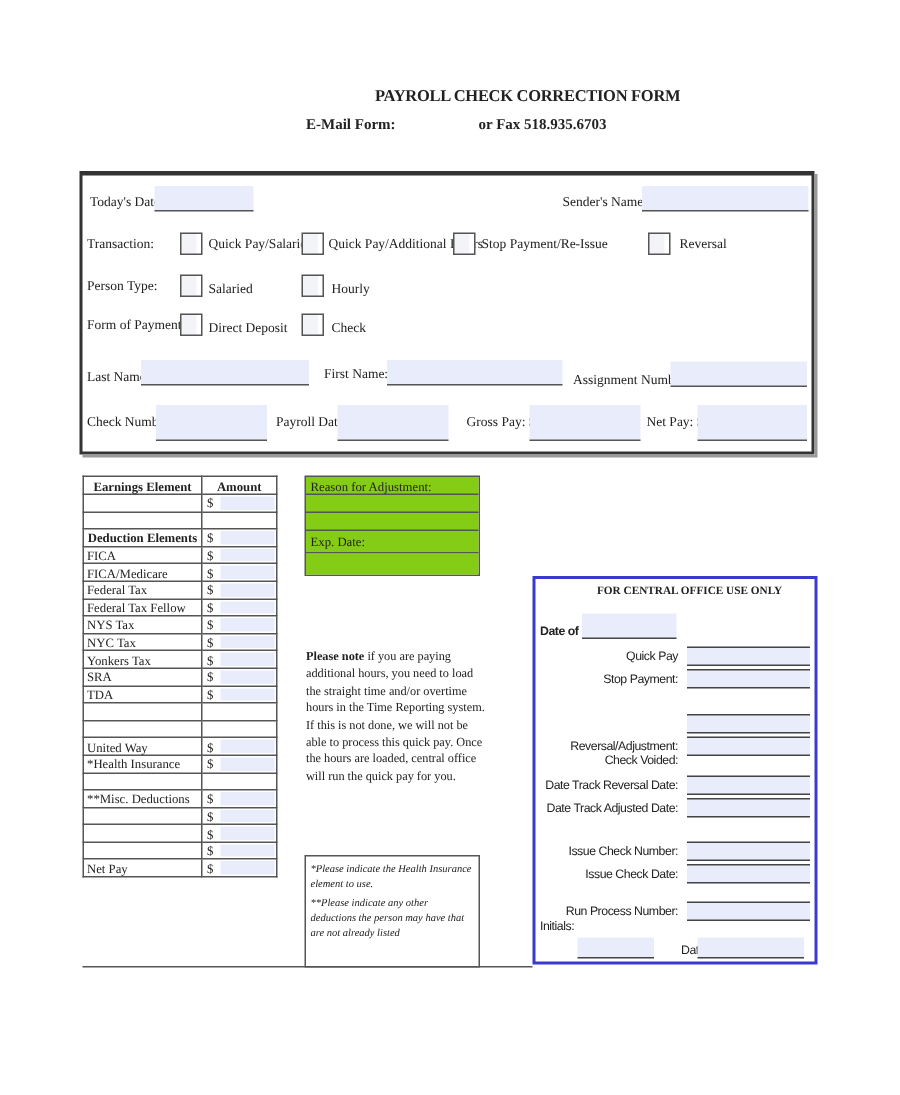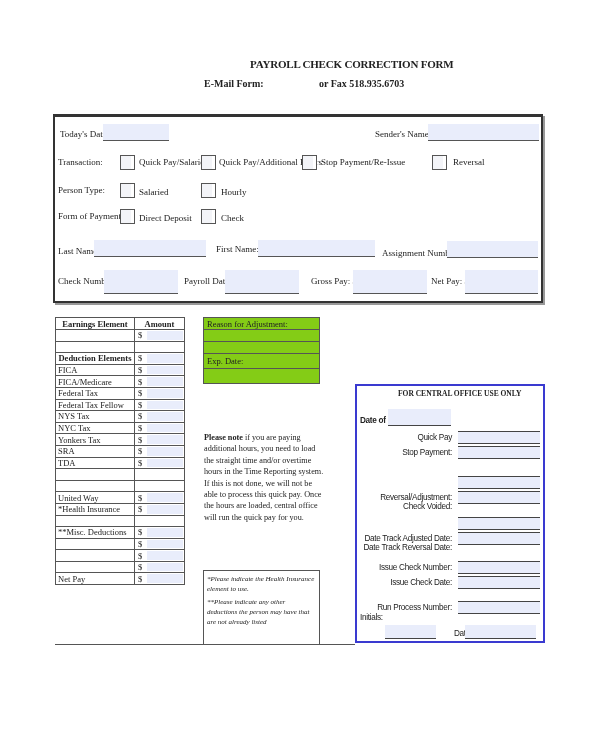--- a/index.html
+++ b/index.html
@@ -200,21 +200,21 @@
 
 <div id="central-fields">
     <div class="abs sans" style="right: 148px; top: 433px;">Quick Pay</div>
     <div class="abs cfield" style="left: 458px; top: 431px; width: 82px; border-top: 1.5px solid rgb(68, 68, 68);"></div>
     <div class="abs sans" style="right: 148px; top: 448px;">Stop Payment:</div>
     <div class="abs cfield" style="left: 458px; top: 446px; width: 82px; border-top: 1.5px solid rgb(68, 68, 68);"></div>
     <div class="abs sans" style="right: 148px; top: 478px; margin-top: 24px;">Check Voided:</div>
     <div class="abs cfield" style="left: 458px; top: 476px; width: 82px; border-top: 1.5px solid rgb(68, 68, 68);"></div>
     <div class="abs sans" style="right: 148px; top: 493px;">Reversal/Adjustment:</div>
     <div class="abs cfield" style="left: 458px; top: 491px; width: 82px; border-top: 1.5px solid rgb(68, 68, 68);"></div>
-    <div class="abs sans" style="right: 148px; top: 519px; margin-top: 24px;">Date Track Reversal Date:</div>
+    <div class="abs sans" style="right: 148px; top: 519px;">Date Track Reversal Date:</div>
     <div class="abs cfield" style="left: 458px; top: 517px; width: 82px; border-top: 1.5px solid rgb(68, 68, 68);"></div>
     <div class="abs sans" style="right: 148px; top: 534px;">Date Track Adjusted Date:</div>
     <div class="abs cfield" style="left: 458px; top: 532px; width: 82px; border-top: 1.5px solid rgb(68, 68, 68);"></div>
     <div class="abs sans" style="right: 148px; top: 563px;">Issue Check Number:</div>
     <div class="abs cfield" style="left: 458px; top: 561px; width: 82px; border-top: 1.5px solid rgb(68, 68, 68);"></div>
     <div class="abs sans" style="right: 148px; top: 578px;">Issue Check Date:</div>
     <div class="abs cfield" style="left: 458px; top: 576px; width: 82px; border-top: 1.5px solid rgb(68, 68, 68);"></div>
     <div class="abs sans" style="right: 148px; top: 603px;">Run Process Number:</div>
     <div class="abs cfield" style="left: 458px; top: 601px; width: 82px; border-top: 1.5px solid rgb(68, 68, 68);"></div>
   </div>

